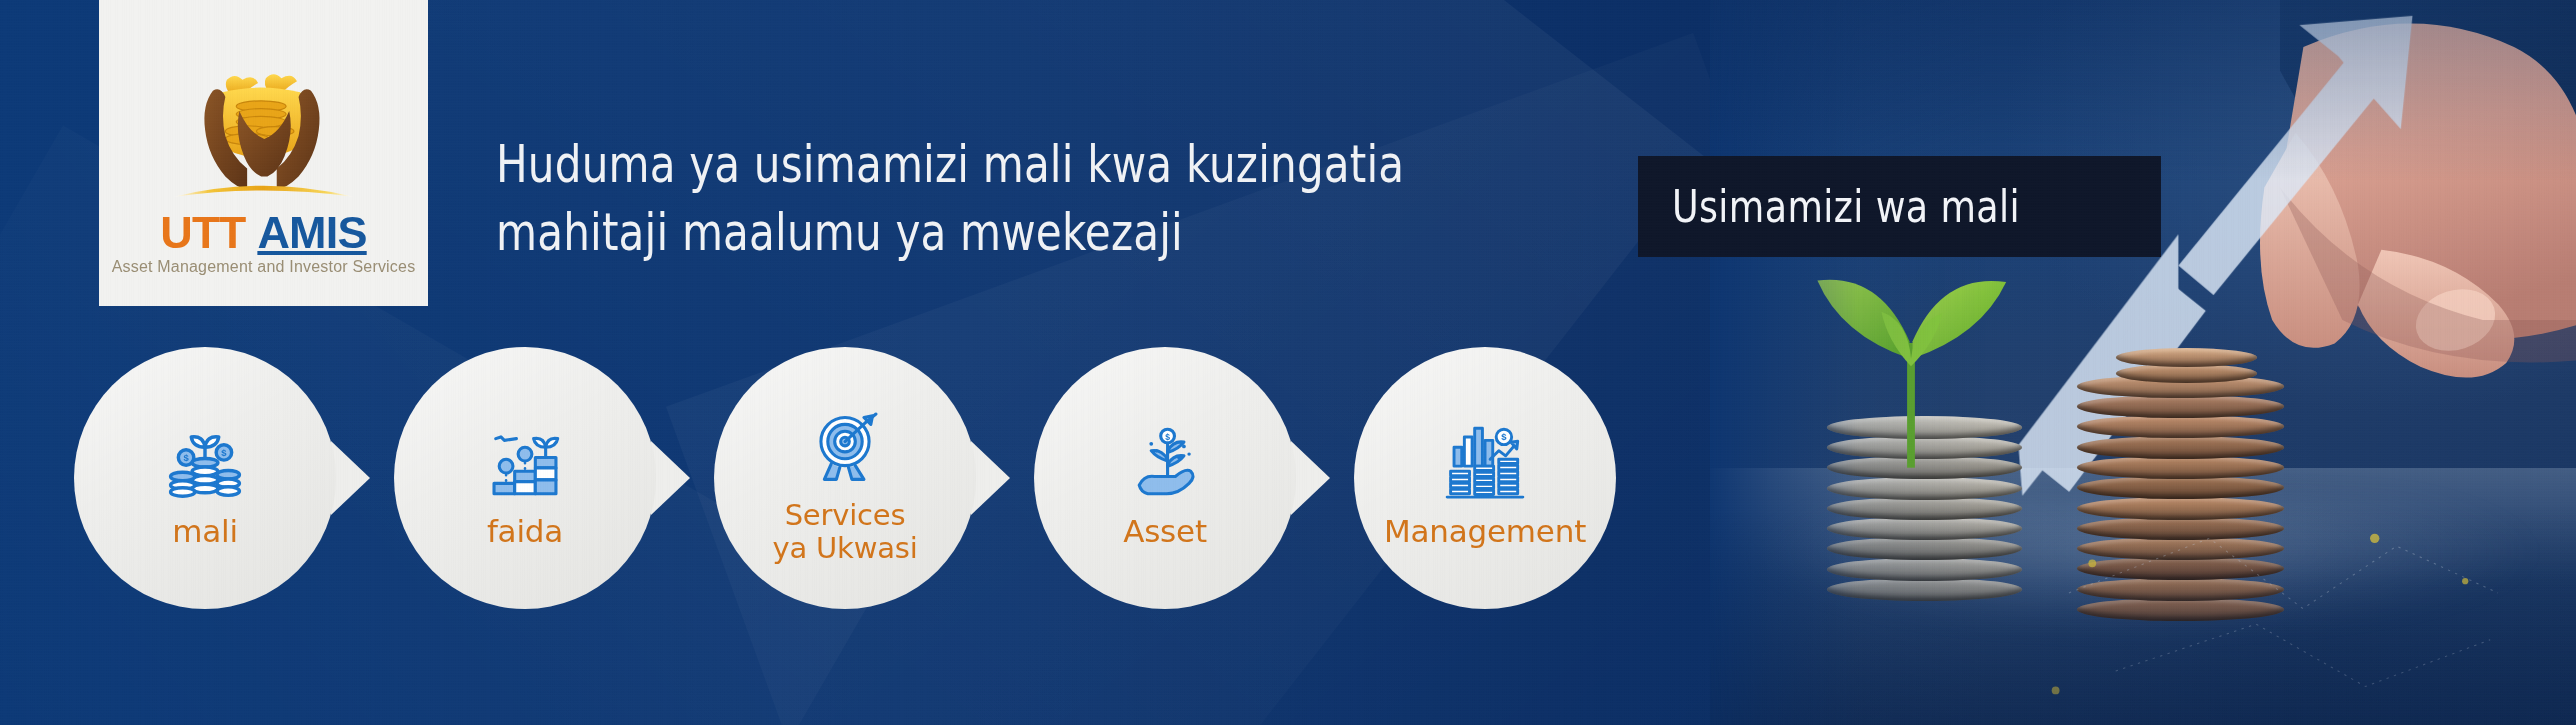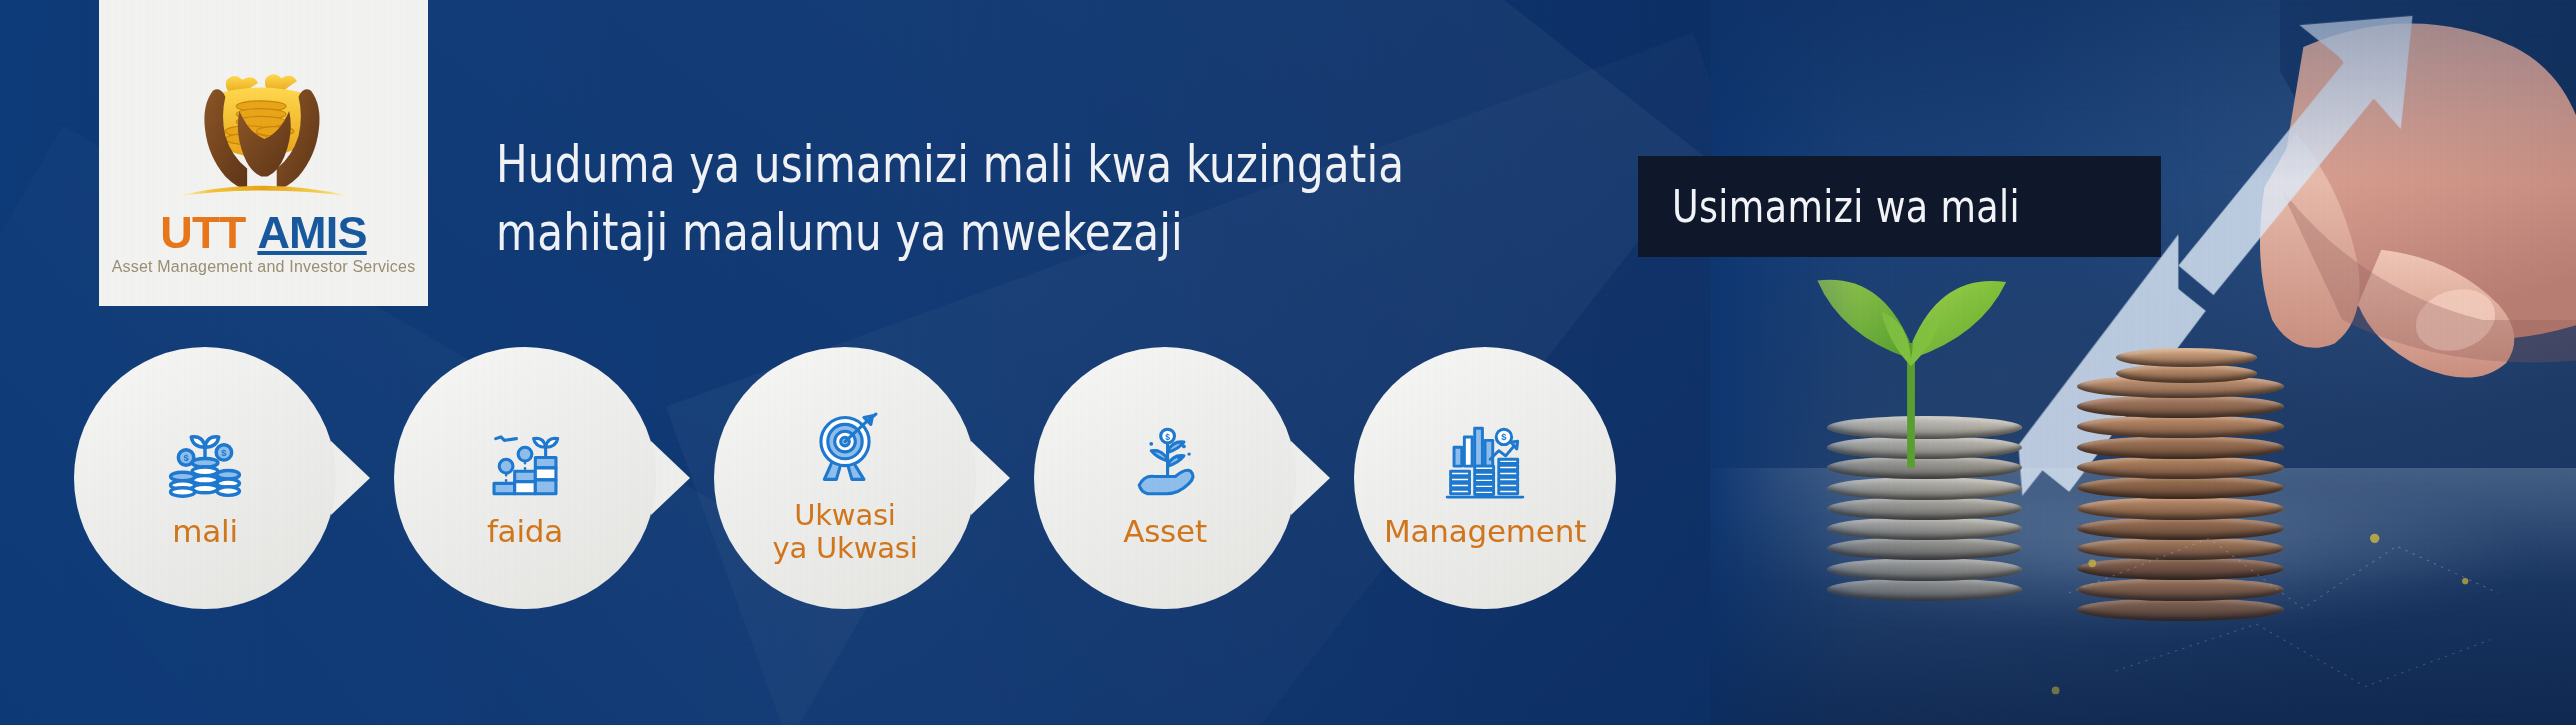--- a/index.html
+++ b/index.html
@@ -471,21 +471,21 @@
             <circle cx="50" cy="46" r="28" fill="#ffffff"></circle>
             <circle cx="50" cy="46" r="20" fill="#8fbdec"></circle>
             <circle cx="50" cy="46" r="12" fill="#ffffff"></circle>
             <circle cx="50" cy="46" r="5" fill="#8fbdec"></circle>
             <path d="M50,46 L76,22"></path>
             <path d="M72,18 L82,16 L80,26 Z" fill="#8fbdec"></path>
             <path d="M76,22 L86,14"></path>
           </g>
         </svg>
         <div class="bubble-label two-line">
-          <div>Ukwasi</div>
+          <div>Services</div>
           <div>ya Ukwasi</div>
         </div>
       </div>
     </div>
 
     <div class="bubble" style="left:1034px;">
       <div class="bubble-tail"></div>
       <div class="bubble-circle"></div>
       <div class="bubble-inner">
         <svg class="bubble-icon" viewBox="0 0 100 100">

